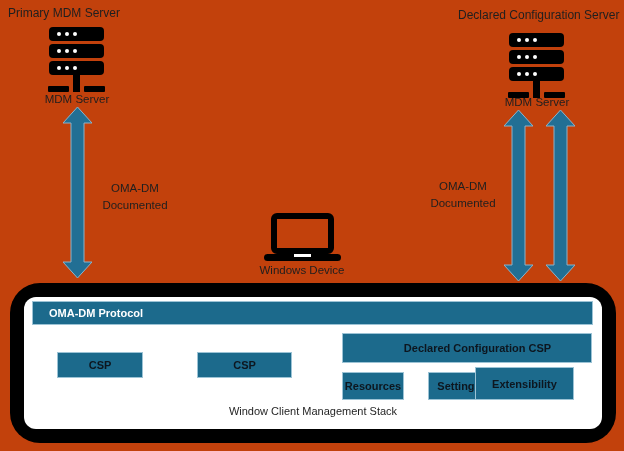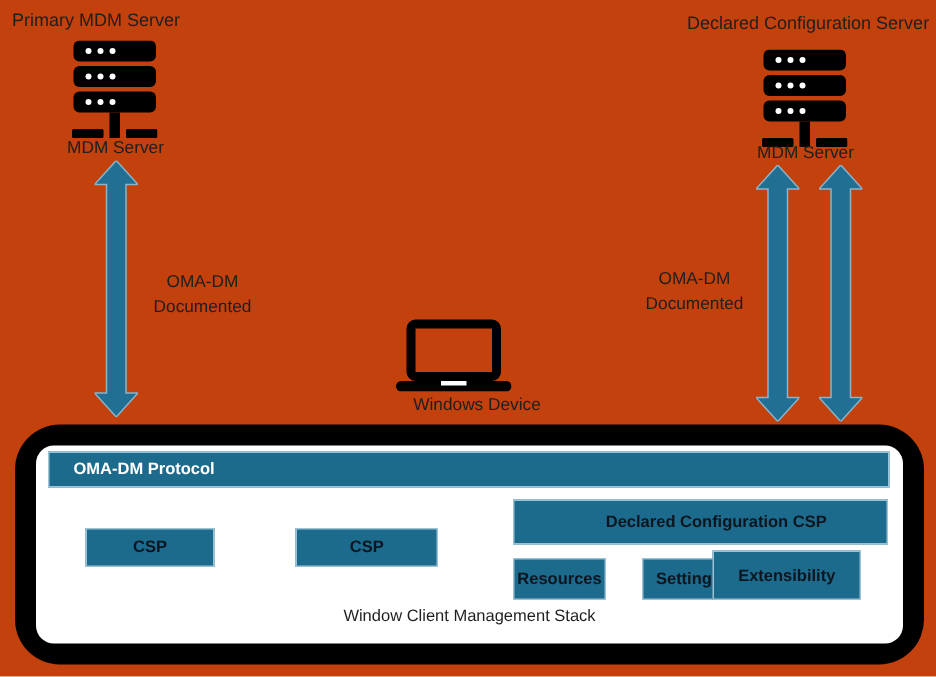--- a/index.html
+++ b/index.html
@@ -133,21 +133,21 @@
     <div>OMA-DM</div>
     <div>Documented</div>
   </div>
 
   <svg class="abs icon-black" style="left:264px; top:212px;" width="77" height="49" viewBox="0 0 77 49" aria-hidden="true">
     <rect x="10" y="4" width="57" height="35" rx="3" fill="none" stroke="currentColor" stroke-width="6"></rect>
     <rect x="0" y="42" width="77" height="7" rx="3.5" fill="currentColor"></rect>
     <rect x="30" y="42" width="17" height="3" fill="#ffffff"></rect>
   </svg>
 
-  <div class="abs lbl center" style="left:258px; top:263px; width:120px;">Windows Device</div>
+  <div class="abs lbl center" style="left:242px; top:263px; width:120px;">Windows Device</div>
 
   <div class="abs frame">
     <div class="frame-inner"></div>
   </div>
 
   <div class="abs protocol-bar">
     <span>OMA-DM Protocol</span>
   </div>
 
   <div class="abs teal-box" style="left:57px; top:352px; width:86px; height:26px;">CSP</div>

